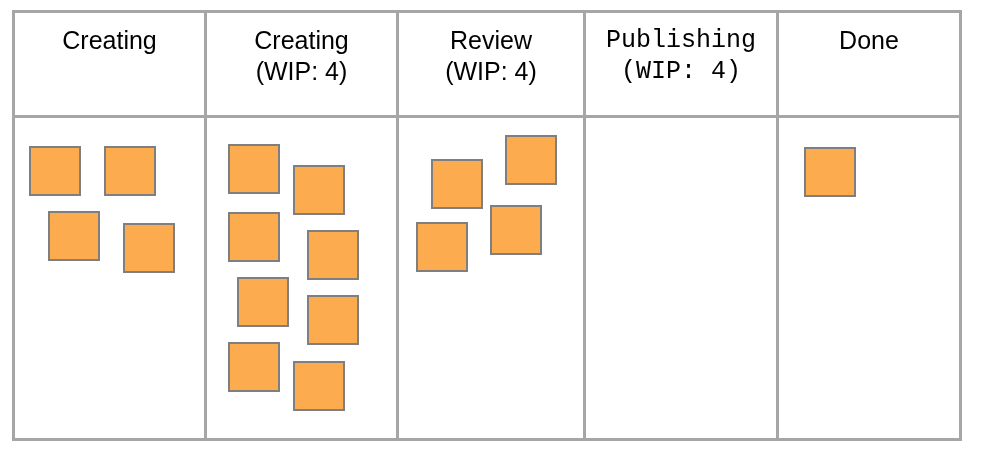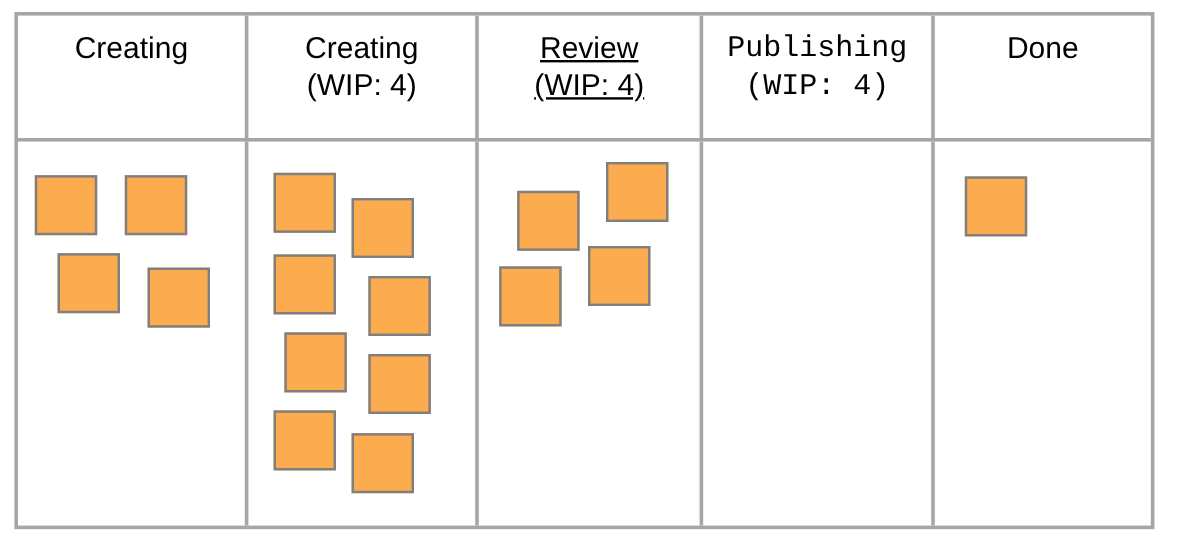--- a/index.html
+++ b/index.html
@@ -79,21 +79,21 @@
   .card {
     position: absolute;
     box-sizing: border-box;
     background: #fcab4f;
     border: 2px solid #7f7f7f;
   }
 
   
   .w-backlog    { flex: 0 0 192px; width: 192px; }
   .w-creating   { flex: 0 0 192px; width: 192px; }
-  .w-review     { flex: 0 0 187px; width: 187px; text-decoration: underline; }
+  .w-review     { flex: 0 0 187px; width: 187px; }
   .w-publishing { flex: 0 0 193px; width: 193px; font-family: Liberation Mono, monospace; }
   .w-done       { flex: 0 0 180px; width: 180px; }
 </style>
 </head>
 <body>
 
 <div id="board">
 
   <div id="header-row">
 

